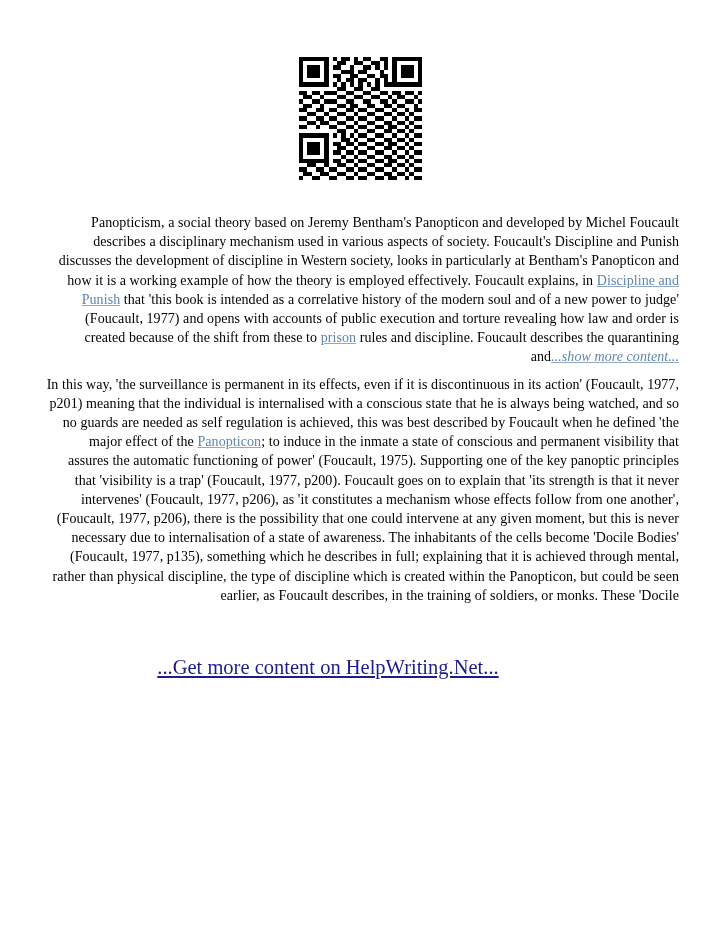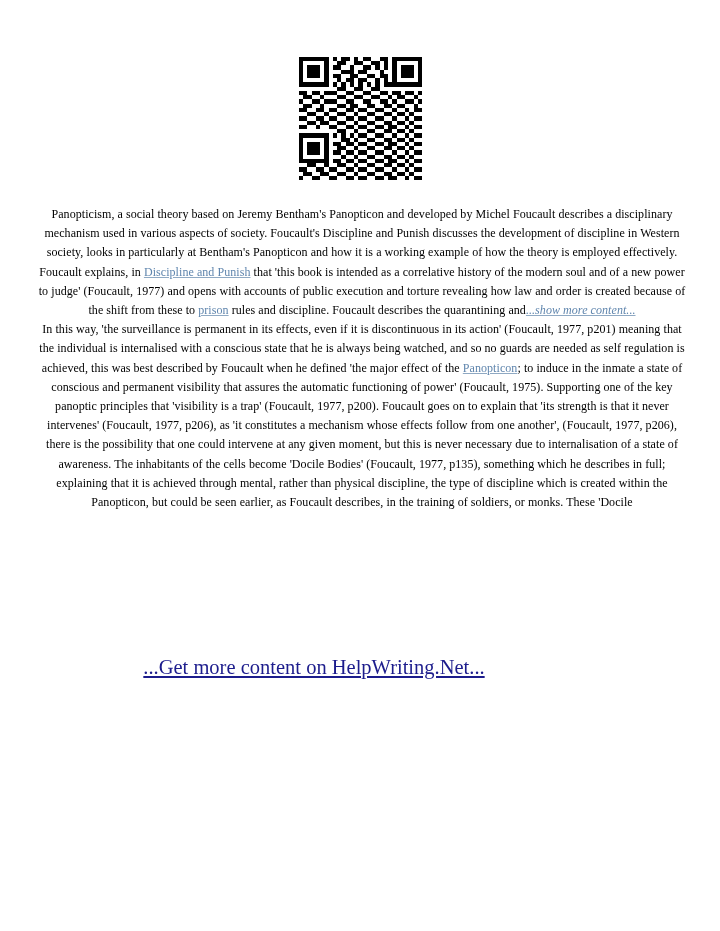--- a/index.html
+++ b/index.html
@@ -40,24 +40,24 @@
   }
 
   
   .article {
     position: absolute;
     left: 37px;
     top: 205px;
     width: 650px;
   }
   .para {
-    font-size: 12px;
+    font-size: 14px;
     line-height: 19.2px;
-    text-align: center;
-    margin: 0;
+    text-align: right;
+    margin: 8px;
     color: #000000;
     letter-spacing: 0.005em;
   }
   .para + .para {
     margin-top: 0px;
   }
 
   a.inline-link {
     color: #5f85ad;
     text-decoration: underline;
@@ -72,20 +72,21 @@
     text-underline-offset: 1px;
   }
 
   
   .cta-wrap {
     position: absolute;
     left: 0;
     top: 655px;
     width: 628px;
     text-align: center;
+    padding-left: 14px;
   }
   a.cta-link {
     font-size: 20.5px;
     line-height: 24px;
     color: #1c1c8c;
     text-decoration: underline;
     text-underline-offset: 2px;
     text-decoration-color: #1c1c8c;
     font-family: "Liberation Serif", "DejaVu Serif", serif;
   }

